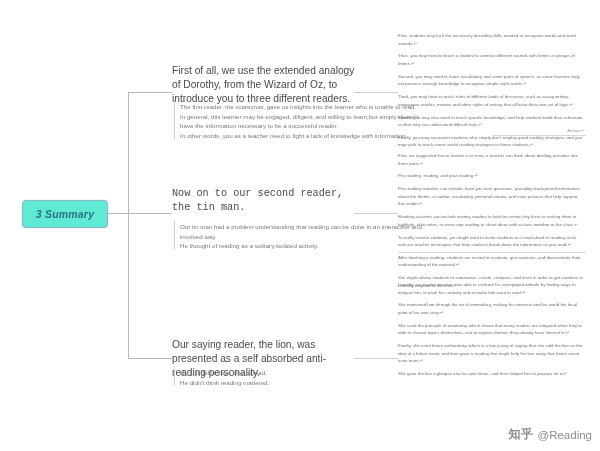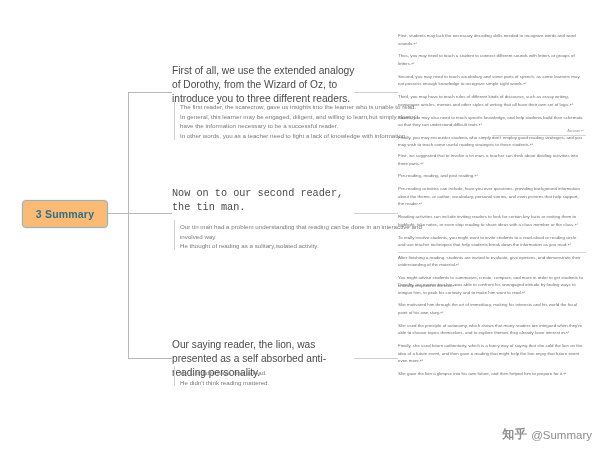--- a/index.html
+++ b/index.html
@@ -18,25 +18,26 @@
 
   
   #root-node {
     position: absolute;
     left: 22px;
     top: 200px;
     width: 84px;
     height: 26px;
     border: 1.2px solid #8bb7c9;
     border-radius: 4px;
-    background: #fdba74;
+    background: #5eead4;
     display: flex;
     align-items: center;
     justify-content: center;
     box-shadow: 0 0 0 0.5px rgba(140,180,200,0.25);
+    font-style: italic;
   }
   #root-node .root-label {
     font-size: 10.5px;
     font-weight: bold;
     color: #2f6f86;
     letter-spacing: .2px;
   }
 
   
   .hline {
@@ -179,14 +180,14 @@
 <div class="note-block" style="left:398px; top:281px;">
   <p>Dorothy, our master teacher, was able to confront his unengaged attitude by finding ways to intrigue him, to peak his curiosity and to make him want to read.↵</p>
   <p>She motivated him through the art of immediacy, making his interests and his world the focal point of his own story.↵</p>
   <p>She used the principle of autonomy, which shows that many readers are intrigued when they're able to choose topics themselves, and to explore themes they already have interest in.↵</p>
   <p>Finally, she used future authenticity, which is a fancy way of saying that she sold the lion on the idea of a future event, and then gave a reading that might help the lion enjoy that future event even more.↵</p>
   <p>She gave the lion a glimpse into his own future, and then helped him to prepare for it.↵</p>
 </div>
 
 <div id="watermark">
   <span class="zhihu-mark">知乎</span>
-  <span class="zhihu-text">@Summary</span>
+  <span class="zhihu-text">@Reading</span>
 </div>
 
 </body></html>

